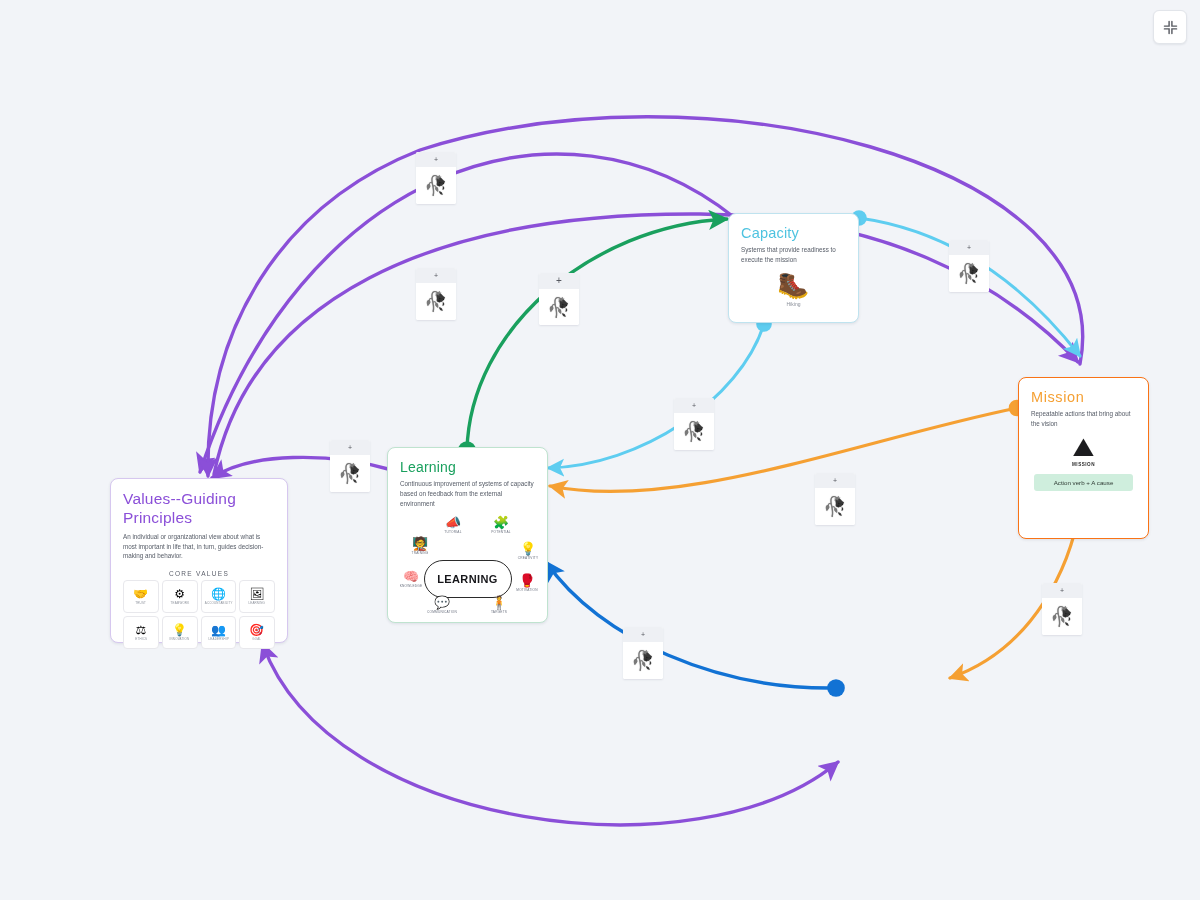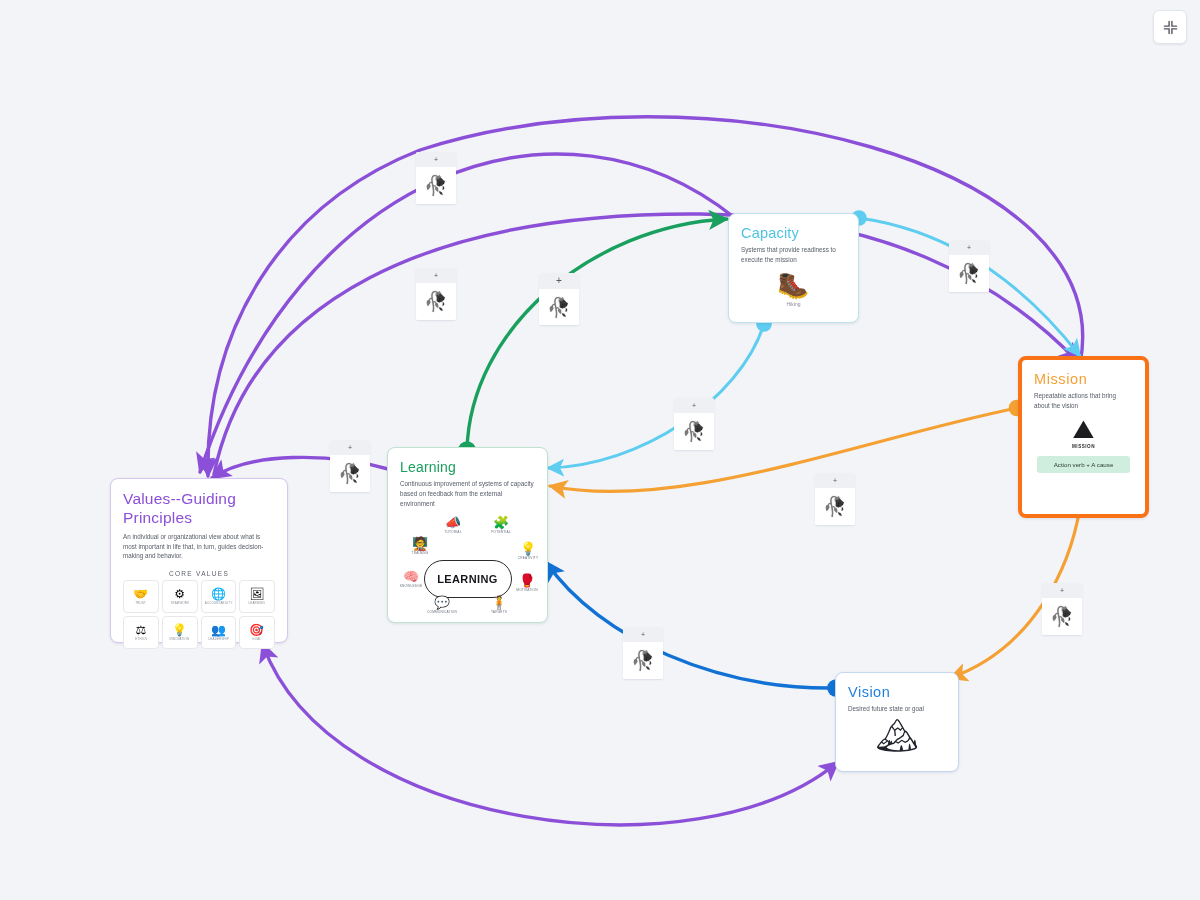--- a/index.html
+++ b/index.html
@@ -45,21 +45,21 @@
   .lnode .tx{font-size:3.2px;color:#6c7280;letter-spacing:.2px;margin-top:1px;}
 
   
   #card-capacity{left:728px;top:213px;width:131px;height:110px;border:1px solid #bfe3ef;}
   #card-capacity .card-title{color:#4ec3e0;font-size:14.5px;}
   .cap-fig{margin-top:7px;text-align:center;}
   .cap-fig .glyph{font-size:26px;line-height:1;color:#1d1d1f;}
   .cap-fig .cap-cap{font-size:5px;color:#8a8f99;margin-top:3px;}
 
   
-  #card-mission{left:1018px;top:356px;width:131px;height:162px;border:4px solid #f97316;}
+  #card-mission{left:1018px;top:377px;width:131px;height:162px;border:1px solid #f97316;}
   #card-mission .card-title{color:#f5a033;font-size:14.5px;letter-spacing:.6px;}
   .mis-fig{margin-top:5px;text-align:center;}
   .mis-fig .glyph{font-size:26px;line-height:1;color:#1d1d1f;}
   .mis-fig .mis-cap{font-size:4.6px;font-weight:700;color:#2b2b2b;letter-spacing:.5px;margin-top:2px;}
   .mis-note{margin:7px 3px 0 3px;background:#cfeedd;border-radius:3px;
             padding:5px 6px;font-size:6.2px;color:#2f3b34;text-align:center;}
 
   
   #card-vision{left:835px;top:672px;width:124px;height:100px;border:1px solid #c3d6f2;}
   #card-vision .card-title{color:#1f7fe0;font-size:14.5px;letter-spacing:.5px;}
@@ -249,29 +249,20 @@
       <div class="card-title">Mission</div>
       <div class="card-desc">Repeatable actions that bring about the vision</div>
       <div class="mis-fig">
         <div class="glyph">⛰</div>
         <div class="mis-cap">MISSION</div>
       </div>
       <div class="mis-note">Action verb + A cause</div>
     </div>
   </div>
 
-  <div class="card" id="card-vision">
-    <div class="card-inner">
-      <div class="card-title">Vision</div>
-      <div class="card-desc">Desired future state or goal</div>
-      <div class="vis-fig">
-        <div class="glyph">🏔</div>
-      </div>
-    </div>
-  </div>
 
   <div class="thumb" style="left:416px;top:152px;">
     <div class="bar">
         <span class="plus">+</span>
       </div>
     <div class="body">
         <span class="broken">🥀</span>
       </div>
   </div>
   <div class="thumb" style="left:416px;top:268px;">

